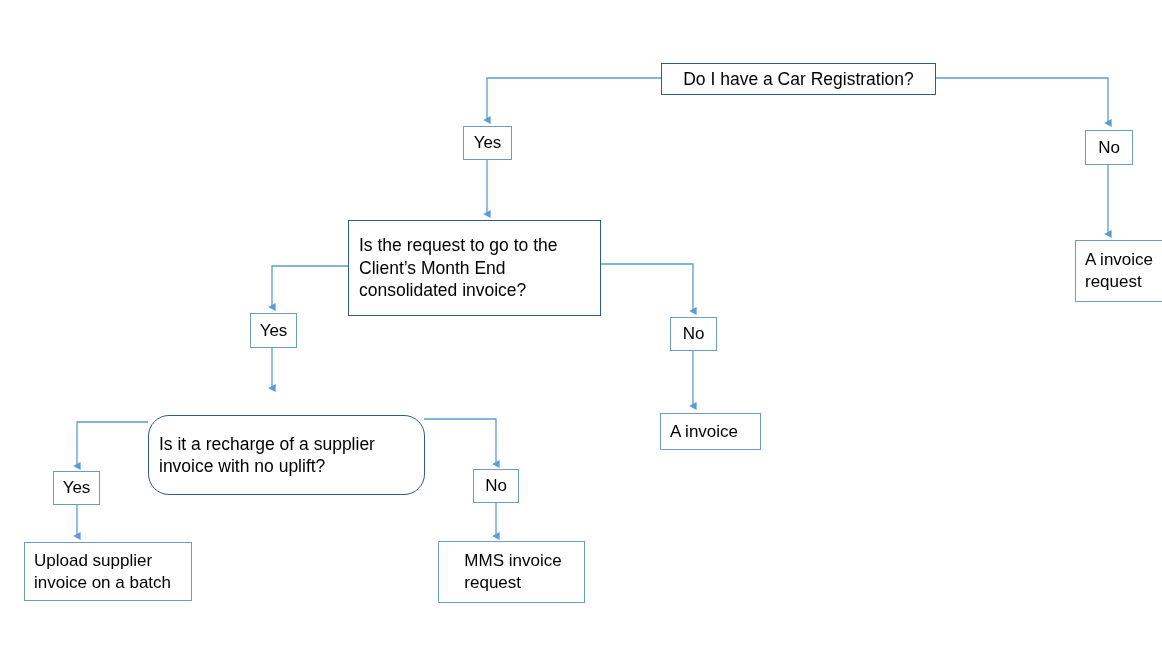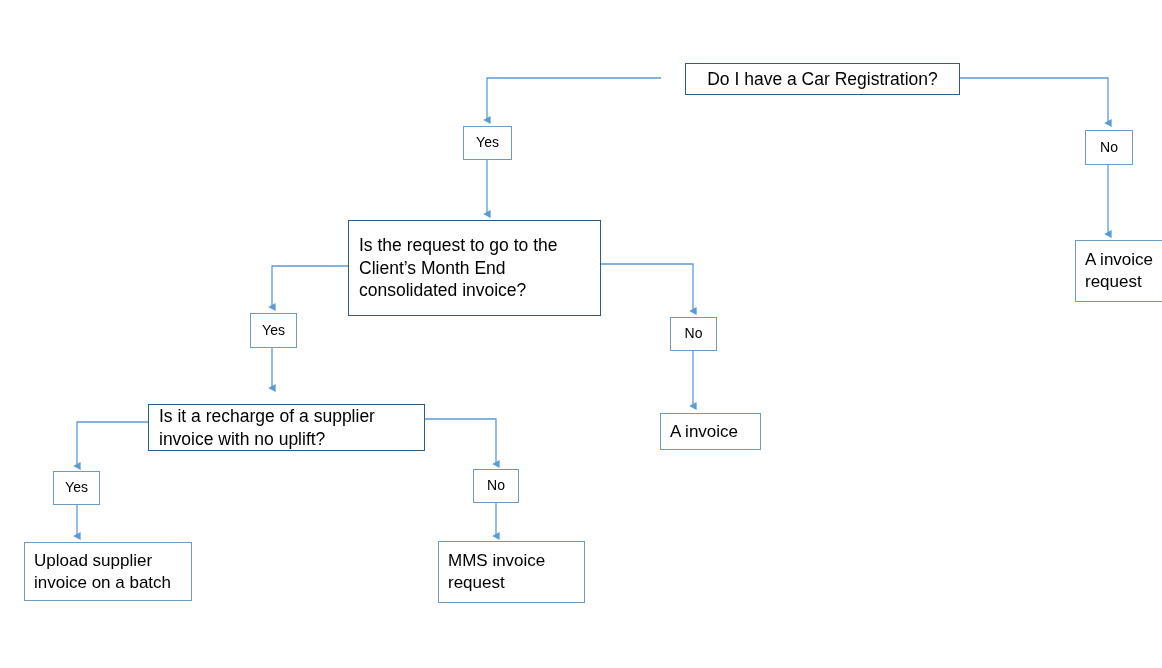--- a/index.html
+++ b/index.html
@@ -37,26 +37,25 @@
   .node.question {
     border: 1px solid #2E5C8A;
     padding-left: 10px;
     padding-right: 6px;
     font-size: 17.5px;
   }
   .node.question.single {
     justify-content: center;
     padding-left: 6px;
     padding-right: 6px;
-    margin-left: 24px;
   }
   .node.label {
     border: 1px solid #6E9BC5;
     justify-content: center;
-    font-size: 14px;
+    font-size: 17px;
   }
   .node.terminal {
     border: 1px solid #6E9BC5;
     padding-left: 9px;
     padding-right: 6px;
     font-size: 17px;
     margin-left: 19px;
   }
   .node .txt {
     display: block;
@@ -119,36 +118,36 @@
   </div>
 
   <div class="node label" style="left:670px; top:317px; width:47px; height:34px;">
     <span class="txt">No</span>
   </div>
 
   <div class="node terminal" style="left:641px; top:413px; width:101px; height:37px;">
     <span class="txt">A invoice</span>
   </div>
 
-  <div class="node question" style="left:148px; top:404px; width:277px; height:47px;">
+  <div class="node question" style="left:148px; top:415px; width:277px; height:80px;border-radius:21px;">
     <span class="txt">Is it a recharge of a supplier
 invoice with no uplift?</span>
   </div>
 
   <div class="node label" style="left:53px; top:471px; width:47px; height:34px;">
     <span class="txt">Yes</span>
   </div>
 
   <div class="node label" style="left:473px; top:469px; width:46px; height:34px;">
     <span class="txt">No</span>
   </div>
 
   <div class="node terminal" style="left:5px; top:542px; width:168px; height:59px;">
     <span class="txt">Upload supplier
 invoice on a batch</span>
   </div>
 
-  <div class="node terminal" style="left:419px; top:541px; width:147px; height:62px;">
+  <div class="node terminal" style="left:419px; top:541px; width:147px; height:62px;justify-content:center;">
     <span class="txt">MMS invoice
 request</span>
   </div>
 
 </div>
 
 </body></html>

